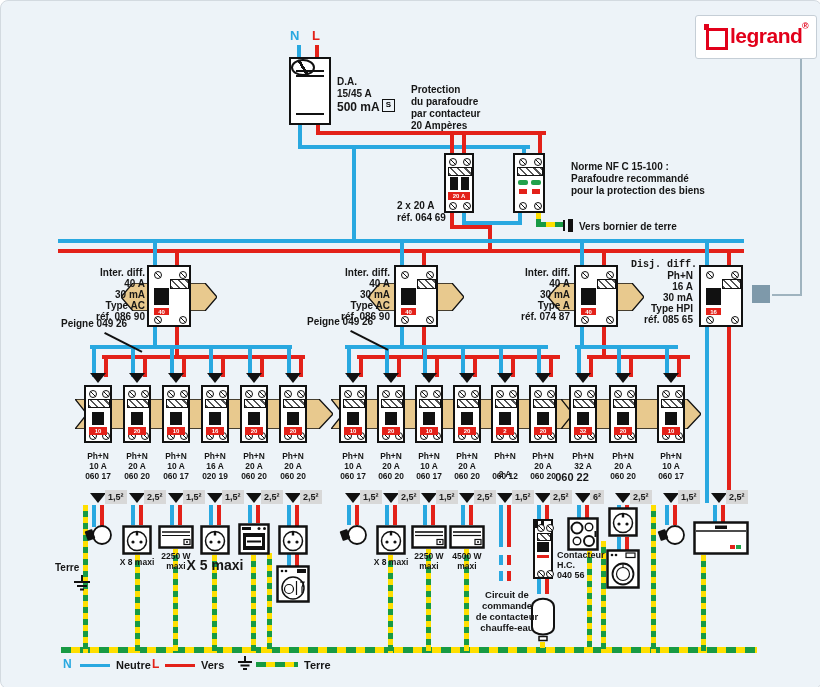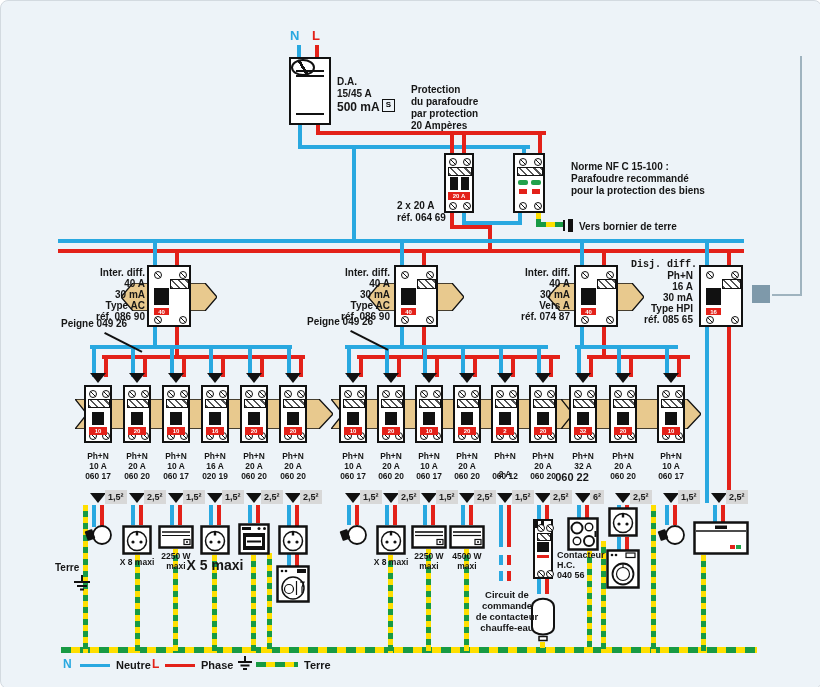--- a/index.html
+++ b/index.html
@@ -32,32 +32,38 @@
   .brand-mark{position:absolute;left:10px;top:12px;width:16px;height:16px;border:3.5px solid #e2001a;}
   .brand-pin{position:absolute;left:8px;top:8px;width:5px;height:6px;background:#e2001a;}
   .brand-name{position:absolute;left:34px;top:8px;font-size:21px;font-weight:700;color:#e2001a;letter-spacing:-0.5px;}
   .brand-reg{position:absolute;left:106px;top:5px;font-size:9px;font-weight:700;color:#e2001a;}
 </style>
 </head>
 <body>
 
 <div id="diagram">
 
+  <div class="brand">
+    <div class="brand-pin"></div>
+    <div class="brand-mark"></div>
+    <div class="brand-name">legrand</div>
+    <div class="brand-reg">®</div>
+  </div>
 
   <div class="t" style="left:289px;top:27px;font-size:13px;color:#29a8e0;">N</div>
   <div class="t" style="left:311px;top:27px;font-size:13px;color:#e32119;">L</div>
 
   <div class="t" style="left:336px;top:75px;font-size:10px;">D.A.</div>
   <div class="t" style="left:336px;top:87px;font-size:10px;">15/45 A</div>
   <div class="t" style="left:336px;top:99px;font-size:12px;">500 mA</div>
   <div class="sbox" style="left:381px;top:98px;width:11px;height:11px;">S</div>
 
   <div class="t" style="left:410px;top:83px;font-size:10px;">Protection</div>
   <div class="t" style="left:410px;top:95px;font-size:10px;">du parafoudre</div>
-  <div class="t" style="left:410px;top:107px;font-size:10px;">par protection</div>
+  <div class="t" style="left:410px;top:107px;font-size:10px;">par contacteur</div>
   <div class="t" style="left:410px;top:119px;font-size:10px;">20 Ampères</div>
 
   <div class="t" style="left:396px;top:199px;font-size:10px;">2 x 20 A</div>
   <div class="t" style="left:396px;top:211px;font-size:10px;">réf. 064 69</div>
 
   <div class="t" style="left:570px;top:160px;font-size:10px;">Norme NF C 15-100 :</div>
   <div class="t" style="left:570px;top:172px;font-size:10px;">Parafoudre recommandé</div>
   <div class="t" style="left:570px;top:184px;font-size:10px;">pour la protection des biens</div>
 
   <svg class="icon" style="left:561px;top:217px;" width="14" height="15">
@@ -77,21 +83,21 @@
     <line x1="1" y1="7" x2="17" y2="7" stroke="#111" stroke-width="2"></line>
     <line x1="4" y1="11" x2="14" y2="11" stroke="#111" stroke-width="2"></line>
     <line x1="7" y1="14.5" x2="11" y2="14.5" stroke="#111" stroke-width="2"></line>
   </svg>
 
   <div class="t" style="left:62px;top:656px;font-size:12px;color:#29a8e0;">N</div>
   <div class="wire w-n" style="left:79px;top:663px;width:30px;height:3px;"></div>
   <div class="t" style="left:115px;top:658px;font-size:11px;">Neutre</div>
   <div class="t" style="left:151px;top:656px;font-size:12px;color:#e32119;">L</div>
   <div class="wire w-p" style="left:164px;top:663px;width:30px;height:3px;"></div>
-  <div class="t" style="left:200px;top:658px;font-size:11px;">Phase</div>
+  <div class="t" style="left:200px;top:658px;font-size:11px;">Vers</div>
   <svg class="icon" style="left:236px;top:655px;" width="16" height="15">
     <line x1="8" y1="0" x2="8" y2="5" stroke="#111" stroke-width="2"></line>
     <line x1="1" y1="6" x2="15" y2="6" stroke="#111" stroke-width="2"></line>
     <line x1="3.5" y1="9.5" x2="12.5" y2="9.5" stroke="#111" stroke-width="2"></line>
     <line x1="6" y1="13" x2="10" y2="13" stroke="#111" stroke-width="2"></line>
   </svg>
   <div class="wire w-eh" style="left:255px;top:661px;width:42px;height:5px;"></div>
   <div class="t" style="left:303px;top:658px;font-size:11px;">Terre</div>
 
   <div class="graysq" style="left:751px;top:284px;width:18px;height:18px;"></div>
@@ -219,21 +225,21 @@
       <div class="screw" style="left:30px;top:4px;"></div>
       <div class="screw" style="left:5px;top:49px;"></div>
       <div class="screw" style="left:30px;top:49px;"></div>
       <div class="hatch" style="left:21px;top:12px;width:17px;height:8px;"></div>
       <div class="blk" style="left:5px;top:21px;width:15px;height:17px;"></div>
       <div class="redband" style="left:5px;top:41px;width:15px;height:7px;">40</div>
     </div>
     <div class="t t-r" style="left: 507px; top: 266px; font-size: 10px; width: 62px;">Inter. diff.</div>
     <div class="t t-r" style="left: 507px; top: 277px; font-size: 10px; width: 62px;">40 A</div>
     <div class="t t-r" style="left: 507px; top: 288px; font-size: 10px; width: 62px;">30 mA</div>
-    <div class="t t-r" style="left: 507px; top: 299px; font-size: 10px; width: 62px;">Vers A</div>
+    <div class="t t-r" style="left: 507px; top: 299px; font-size: 10px; width: 62px;">Type A</div>
     <div class="t t-r" style="left: 507px; top: 310px; font-size: 10px; width: 62px;">réf. 074 87</div>
     <div class="mod" style="left:698px;top:264px;width:44px;height:62px;">
       <div class="screw" style="left:5px;top:4px;"></div>
       <div class="screw" style="left:30px;top:4px;"></div>
       <div class="screw" style="left:5px;top:49px;"></div>
       <div class="screw" style="left:30px;top:49px;"></div>
       <div class="hatch" style="left:21px;top:12px;width:17px;height:8px;"></div>
       <div class="blk" style="left:5px;top:21px;width:15px;height:17px;"></div>
       <div class="redband" style="left:5px;top:41px;width:15px;height:7px;">16</div>
     </div>

